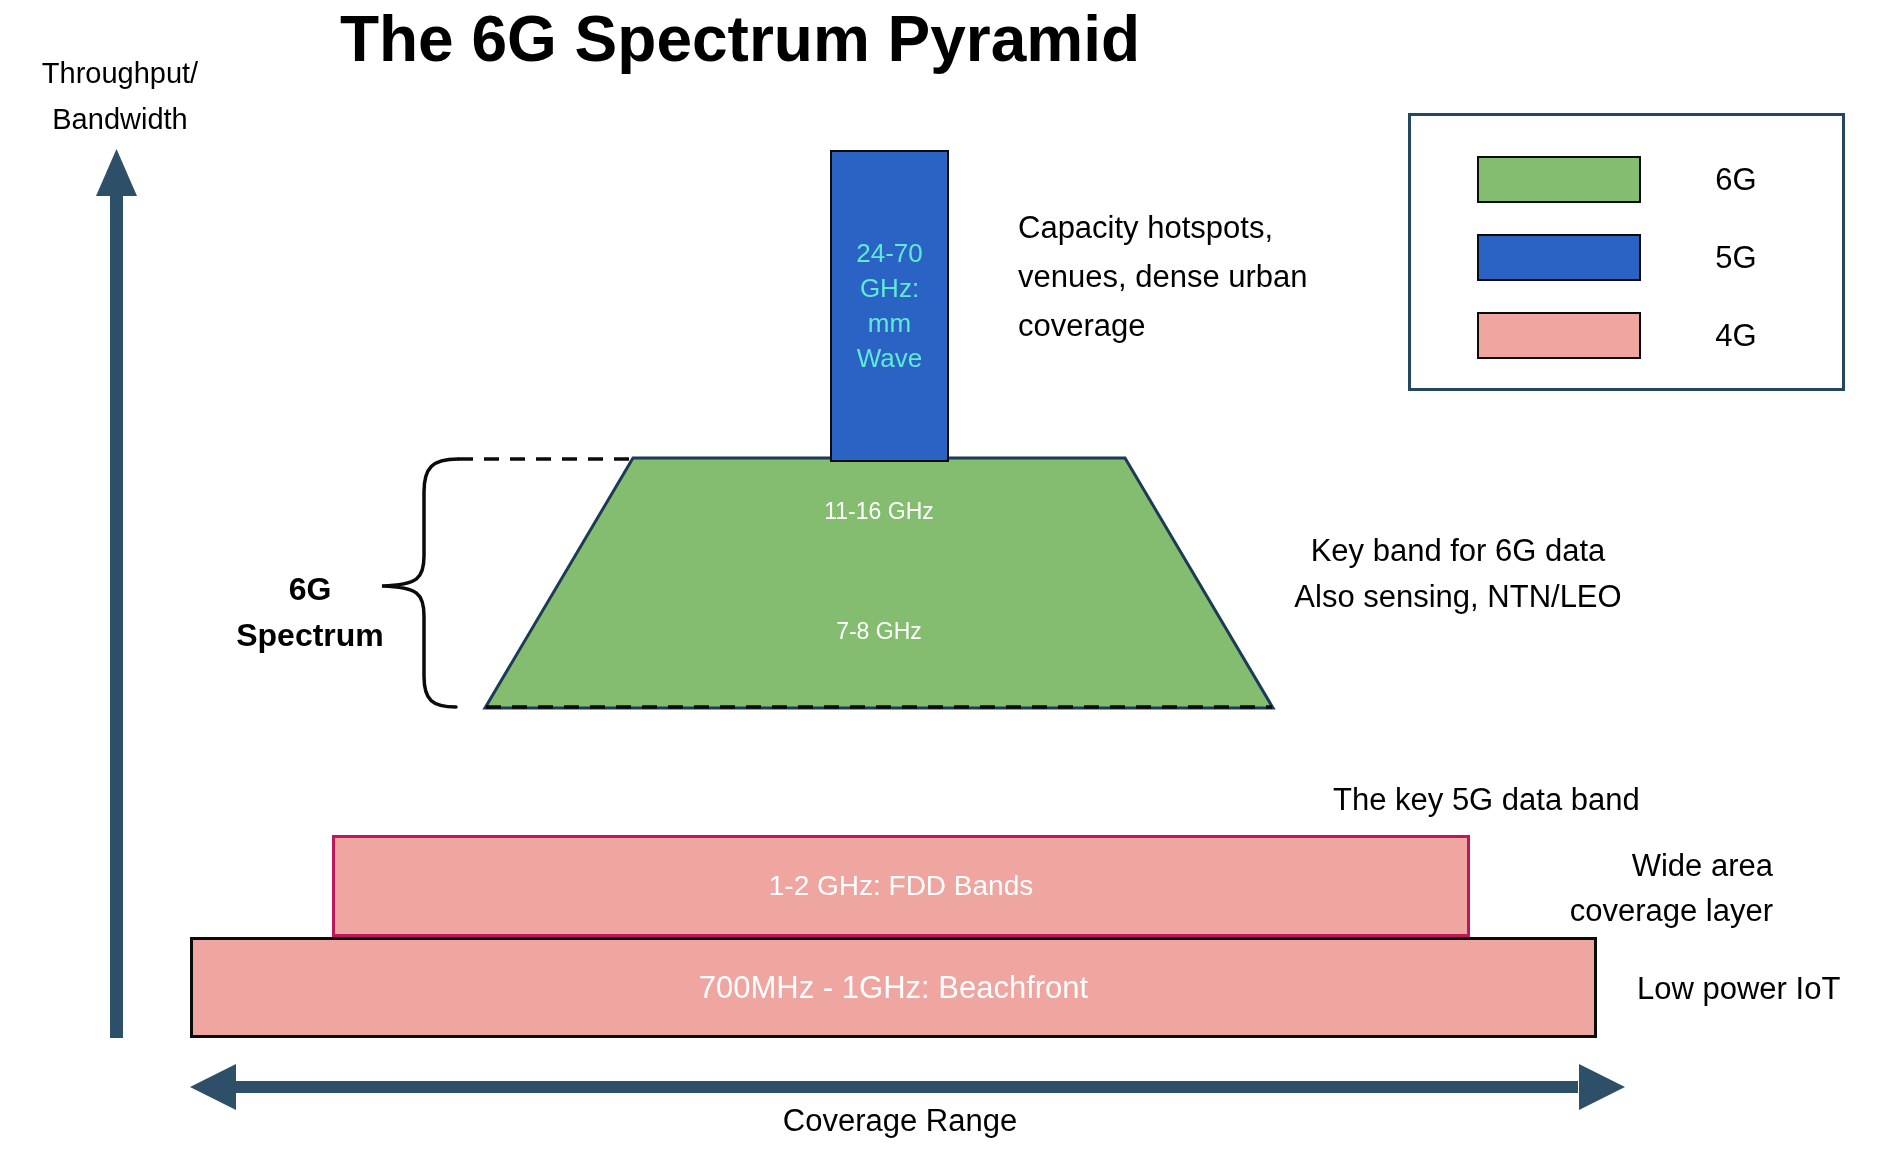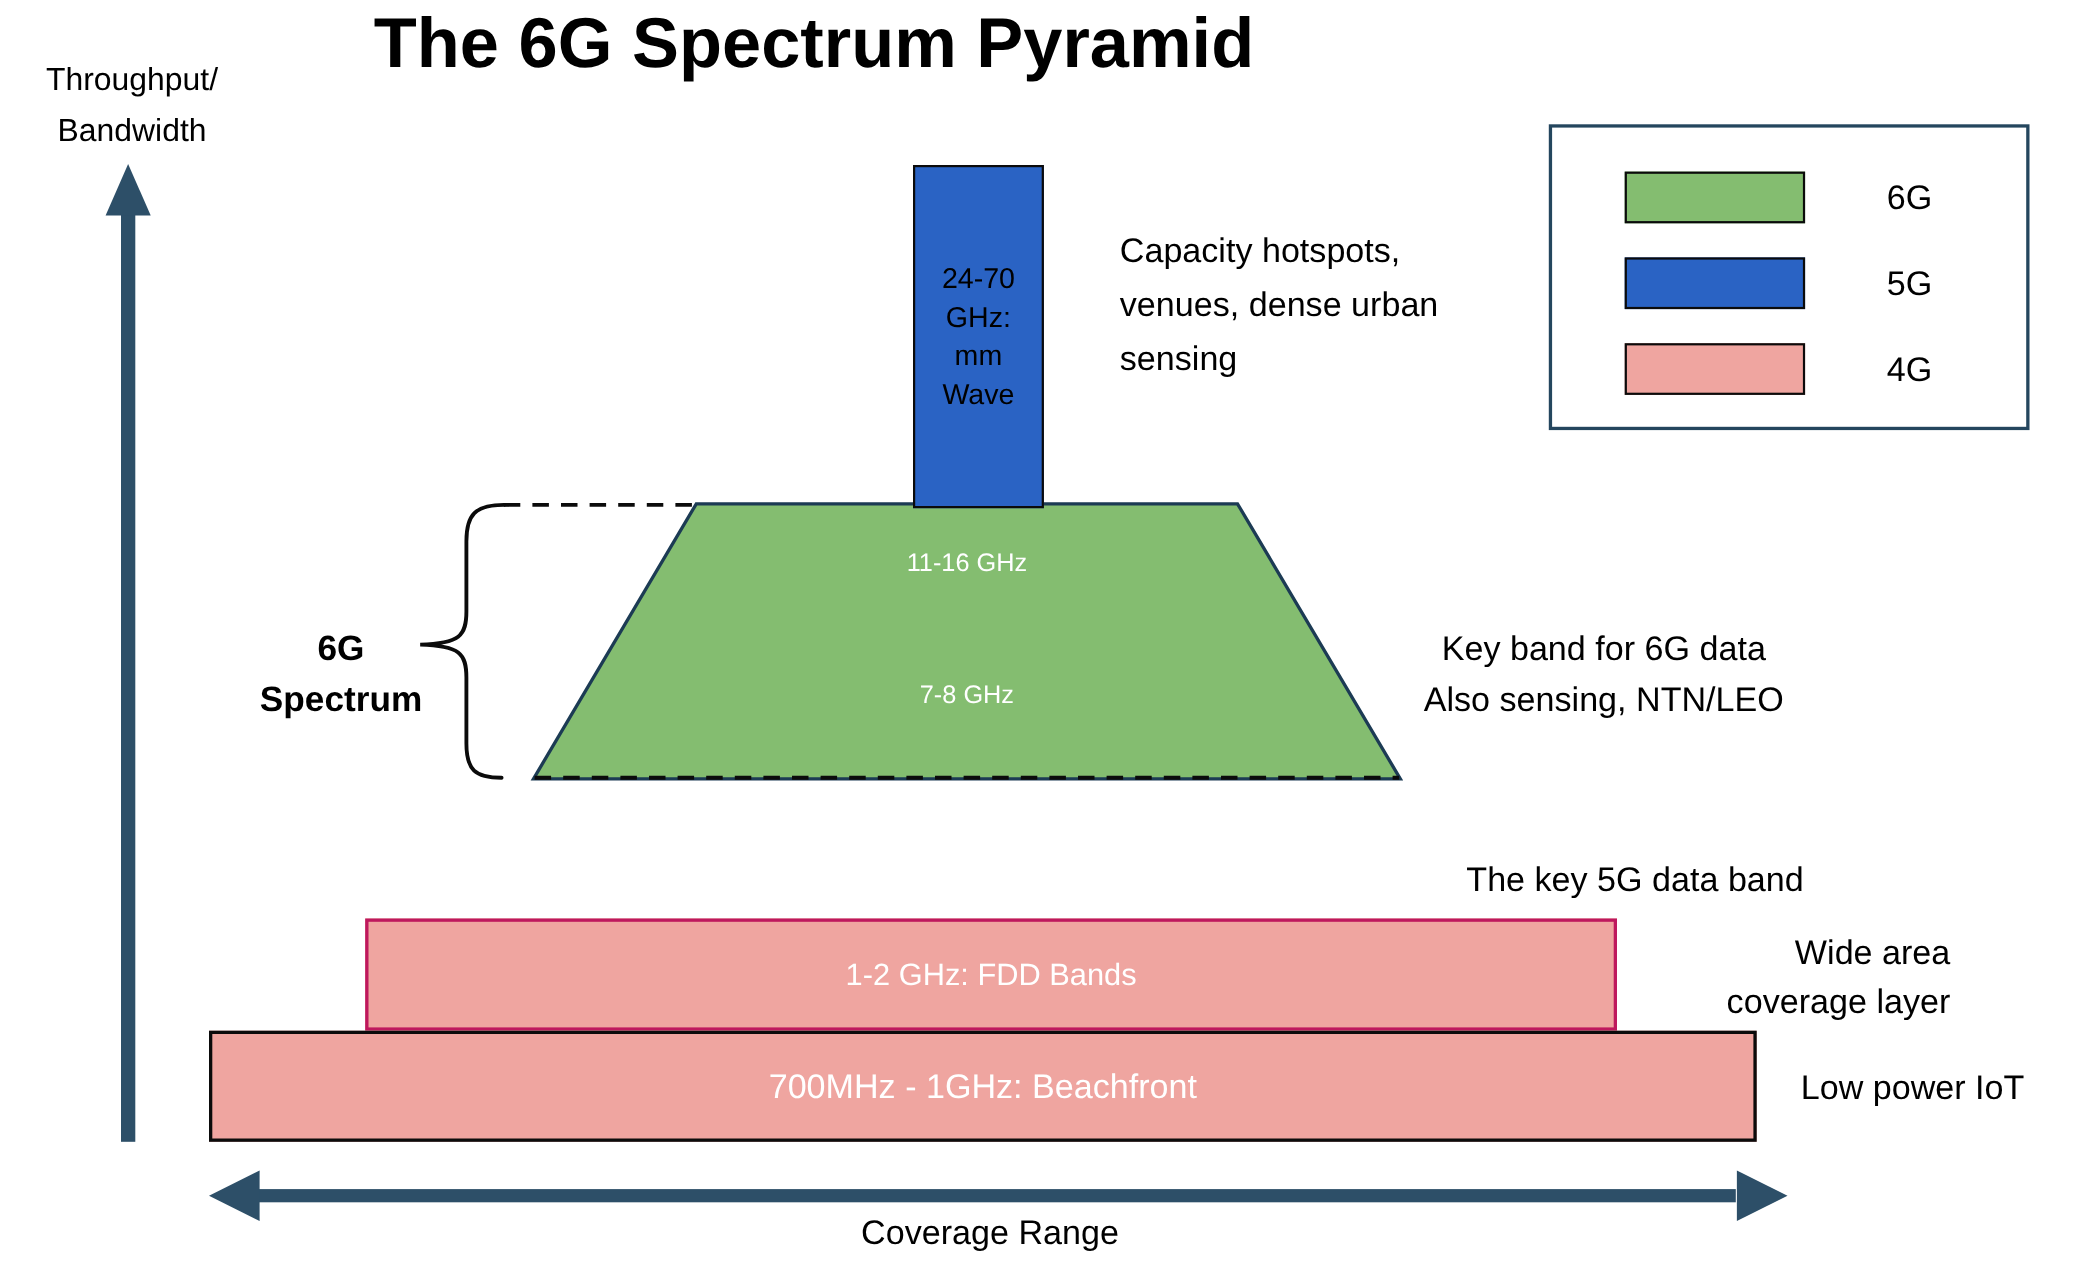--- a/index.html
+++ b/index.html
@@ -14,30 +14,30 @@
   }
   #y-axis-label{left:0;top:50px;width:240px;text-align:center;font-size:29px;line-height:46px;}
   #x-axis-label{left:650px;top:1103px;width:500px;text-align:center;font-size:31px;}
   svg.layer{position:absolute;left:0;top:0;}
   
   .band{display:flex;align-items:center;justify-content:center;color:#fff;box-sizing:border-box;}
   #mmwave-column{
     left:830px;top:150px;width:115px;height:308px;
     background:#2a63c4;border:2.5px solid #0b0b0b;
     display:flex;flex-direction:column;align-items:center;justify-content:center;
-    color:#000000;font-size:26px;line-height:35px;text-align:center;
+    color:#5eead4;font-size:26px;line-height:35px;text-align:center;
   }
   #c-band{left:477px;top:710px;width:808px;height:125px;background:#2a63c4;border:3px solid #0e2134;font-size:31px;}
   #fdd-band{left:332px;top:835px;width:1138px;height:102px;background:#efa5a0;border:3px solid #be185d;font-size:28px;}
   #beachfront-band{left:190px;top:937px;width:1407px;height:101px;background:#efa5a0;border:3px solid #0b0b0b;font-size:31px;}
   .trap-label{color:#fff;font-size:23px;text-align:center;width:500px;left:629px;}
   
   .note{font-size:31px;color:#000;}
   #note-mmwave{left:1018px;top:203px;line-height:49px;}
-  #note-green{left:1258px;top:528px;width:400px;text-align:center;line-height:46px;margin-top:39px;}
+  #note-green{left:1258px;top:528px;width:400px;text-align:center;line-height:46px;}
   #note-cband{left:1333px;top:742px;margin-top:40px;}
   #note-fdd{left:1473px;top:843px;width:300px;text-align:right;line-height:45px;}
   #note-beachfront{left:1637px;top:971px;}
   
   #brace-label{left:185px;top:566px;width:250px;text-align:center;font-size:32px;font-weight:bold;line-height:46px;}
   
   #legend{left:1408px;top:113px;width:437px;height:278px;border:3.5px solid #24465e;background:#fff;box-sizing:border-box;}
   .legend-swatch{position:absolute;left:66px;width:164px;height:47px;border:2.5px solid #0b0b0b;box-sizing:border-box;}
   .legend-label{position:absolute;left:285px;width:80px;text-align:center;font-size:31px;}
   #swatch-6g{top:40px;background:#84bd70;}
@@ -99,21 +99,21 @@
   </div>
 
   <div id="brace-label" class="abs">
     <div>6G</div>
     <div>Spectrum</div>
   </div>
 
   <div id="note-mmwave" class="abs note">
     <div>Capacity hotspots,</div>
     <div>venues, dense urban</div>
-    <div>sensing</div>
+    <div>coverage</div>
   </div>
   <div id="note-green" class="abs note">
     <div>Key band for 6G data</div>
     <div>Also sensing, NTN/LEO</div>
   </div>
   <div id="note-cband" class="abs note">The key 5G data band</div>
   <div id="note-fdd" class="abs note">
     <div>Wide area</div>
     <div>coverage layer</div>
   </div>

